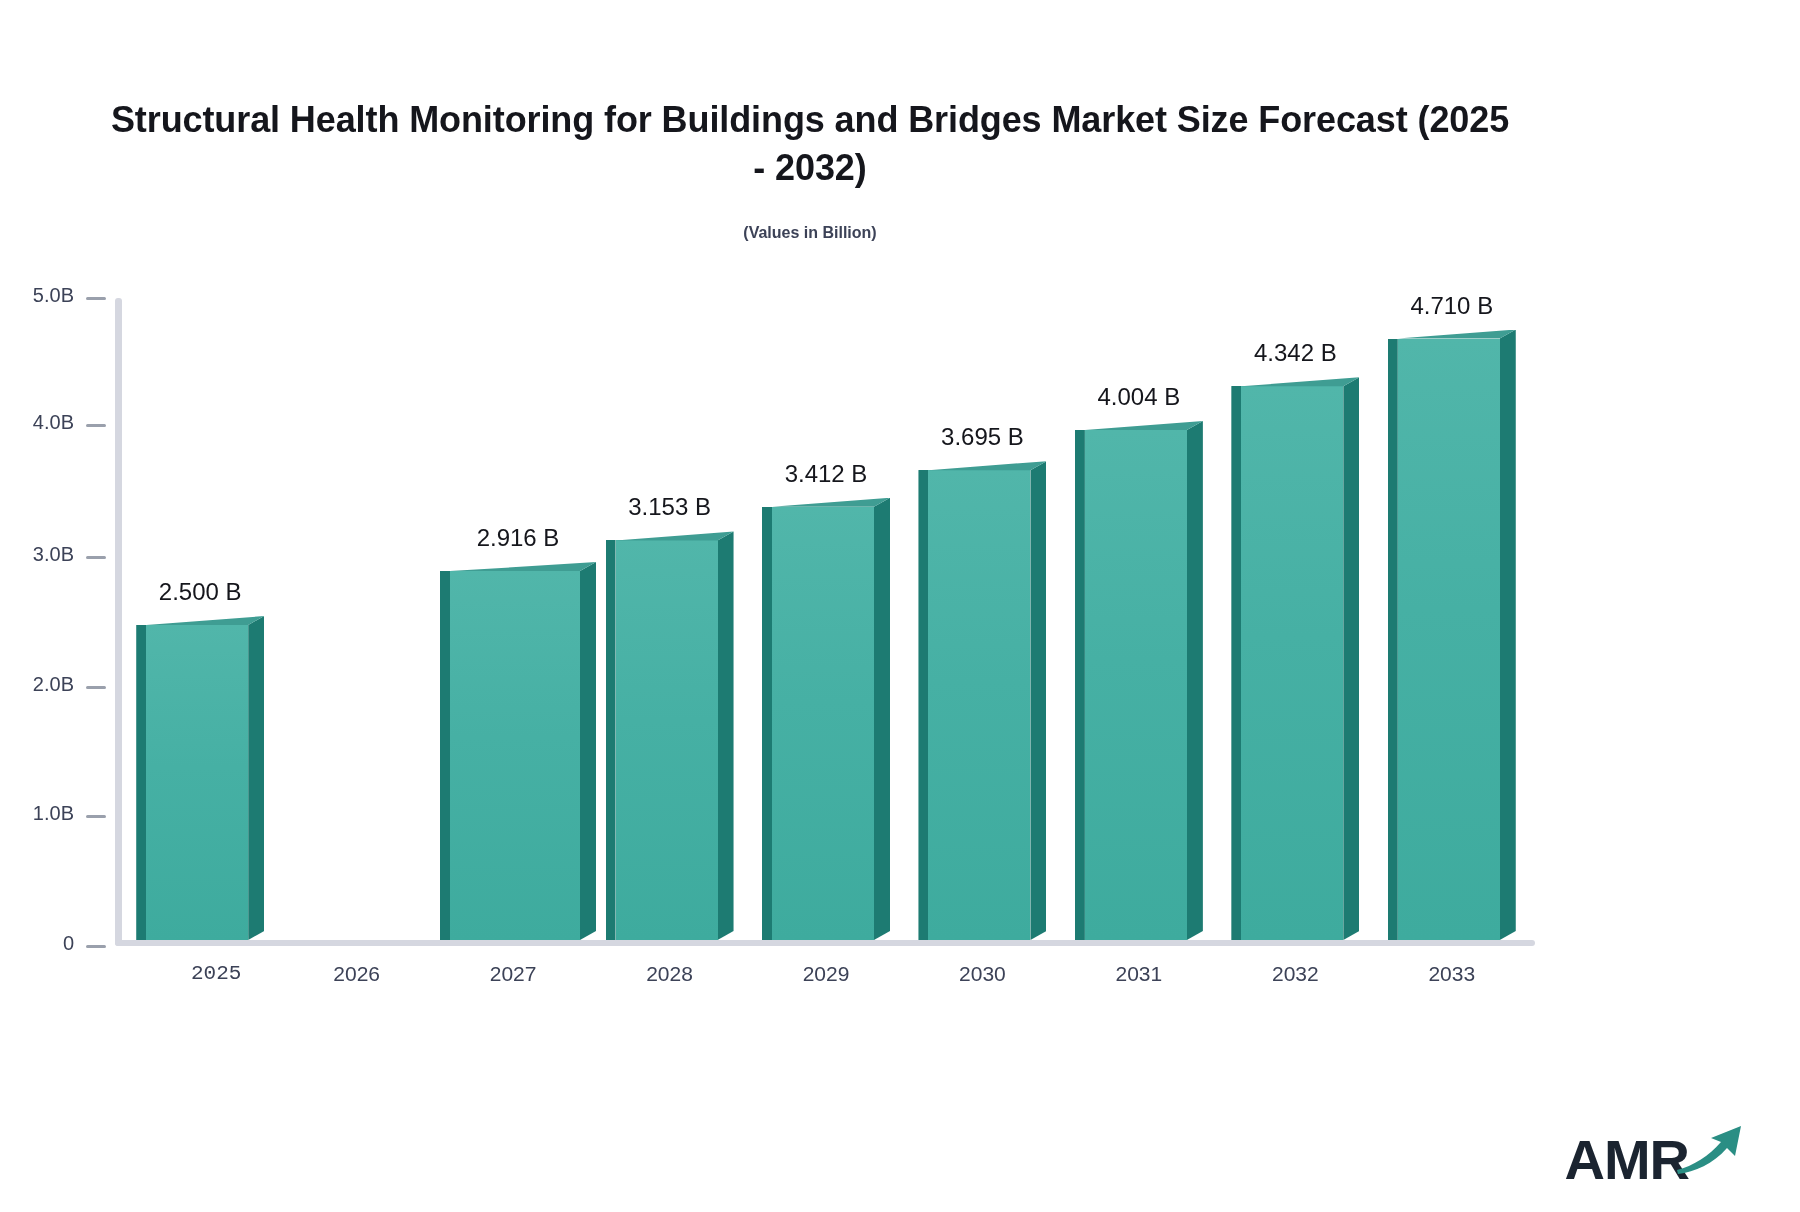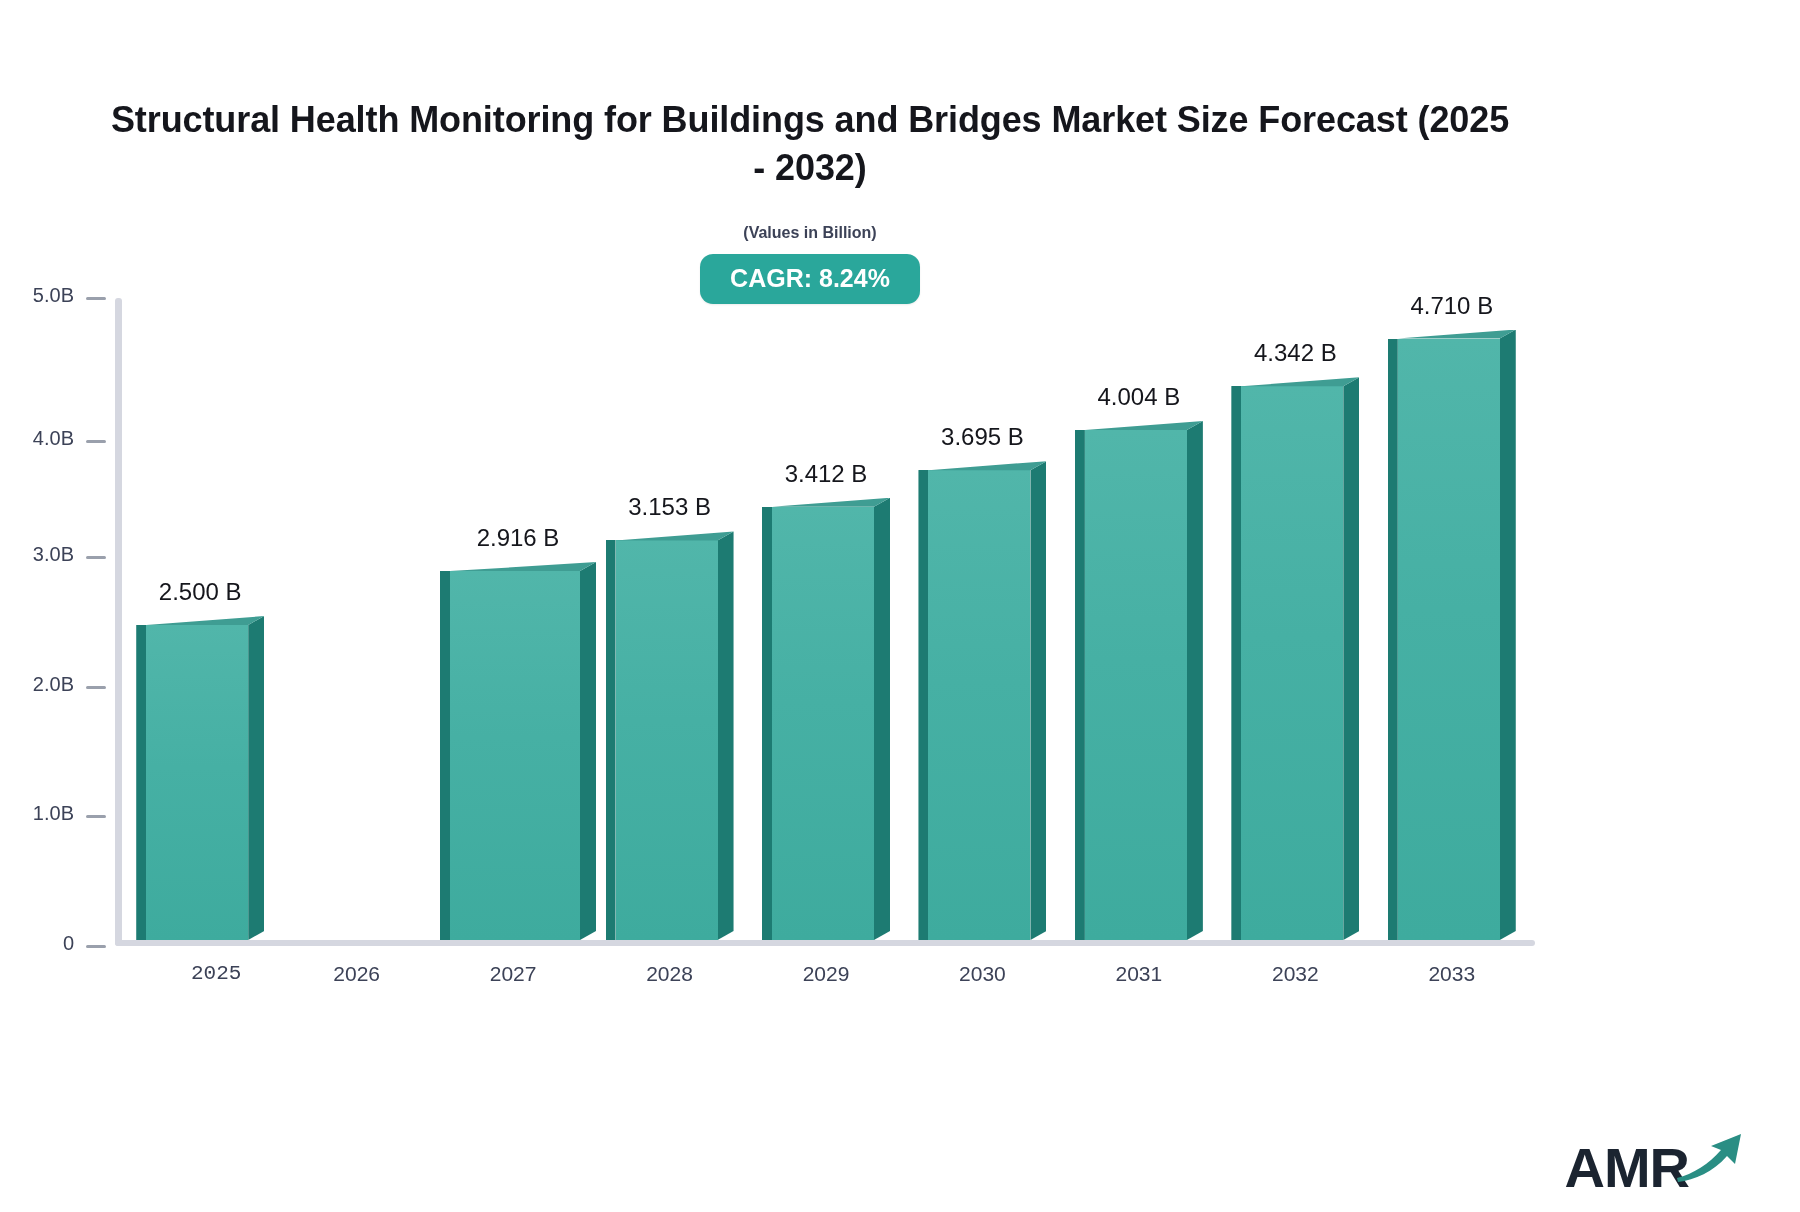--- a/index.html
+++ b/index.html
@@ -180,21 +180,21 @@
     font-size: 21px;
     color: #3c4257;
     text-align: center;
     white-space: nowrap;
   }
 
   
   .logo {
     position: absolute;
     right: 55px;
-    bottom: 16px;
+    bottom: 24px;
     display: flex;
     align-items: flex-end;
   }
   .logo-text {
     font-size: 56px;
     font-weight: bold;
     color: #1b2430;
     letter-spacing: -1px;
     line-height: 1;
   }
@@ -204,32 +204,31 @@
   }
 </style>
 </head>
 <body>
 
 <div id="chart-root">
 
   <div class="header">
     <div class="chart-title">Structural Health Monitoring for Buildings and Bridges Market Size Forecast (2025 - 2032)</div>
     <div class="chart-subtitle">(Values in Billion)</div>
-    <div class="cagr-badge">CAGR: 8.24%</div>
   </div>
 
   <div class="plot">
     <div class="y-axis-line"></div>
     <div class="x-axis-line"></div>
     <div id="yticks">
         <div class="ytick" style="top: 6px;">
           <span class="lbl">5.0B</span>
           <span class="dash"></span>
         </div>
-        <div class="ytick" style="top: 149px;">
+        <div class="ytick" style="top: 133px;">
           <span class="lbl">4.0B</span>
           <span class="dash"></span>
         </div>
         <div class="ytick" style="top: 265.2px;">
           <span class="lbl">3.0B</span>
           <span class="dash"></span>
         </div>
         <div class="ytick" style="top: 394.8px;">
           <span class="lbl">2.0B</span>
           <span class="dash"></span>

